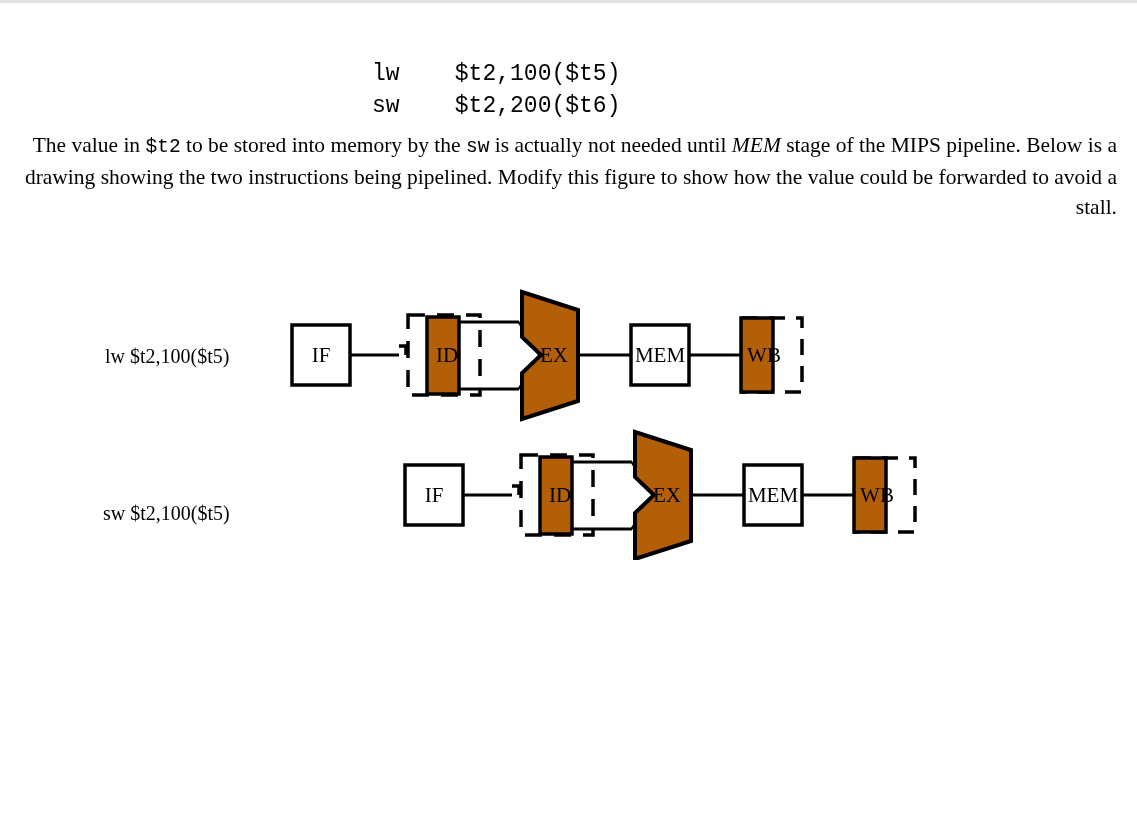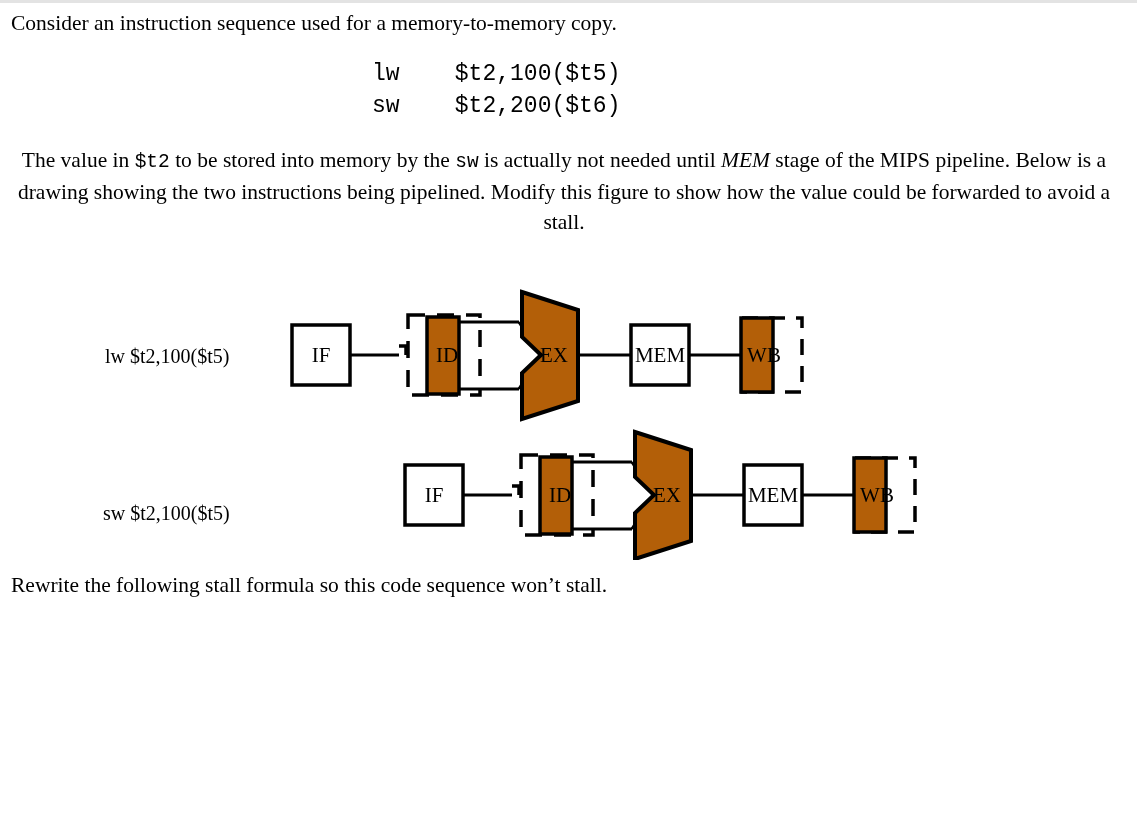--- a/index.html
+++ b/index.html
@@ -38,23 +38,23 @@
     line-height: 30px;
     color: #000;
   }
   #intro-line {
     left: 11px;
     top: 8px;
     width: 1110px;
   }
   #body-para {
     left: 11px;
-    top: 145px;
+    top: 130px;
     width: 1106px;
-    text-align: center;
+    text-align: right;
   }
   #rewrite-line {
     left: 11px;
     top: 570px;
     width: 1110px;
   }
   .mono-inline {
     font-family: "Liberation Mono", monospace;
     font-size: 19.5px;
   }
@@ -100,21 +100,20 @@
   #label-row1 { left: 105px; top: 75px; }
   #label-row2 { left: 103px; top: 232px; }
 </style>
 </head>
 <body>
 
 <div id="page">
 
   <div class="top-strip"></div>
 
-  <div class="prose" id="intro-line">Consider an instruction sequence used for a memory-to-memory copy.</div>
 
   <div class="code-block" id="instr-code">lw    $t2,100($t5)
 sw    $t2,200($t6)</div>
 
   <div class="prose" id="body-para"><span>The value in </span><span class="mono-inline">$t2</span><span> to be stored into memory by the </span><span class="mono-inline">sw</span><span> is actually not needed until </span><span class="ital">MEM</span><span> stage of the MIPS pipeline. Below is a drawing showing the two instructions being pipelined. Modify this figure to show how the value could be forwarded to avoid a stall.</span></div>
 
   <div id="figure">
 
     <div class="row-label" id="label-row1">lw  $t2,100($t5)</div>
     <div class="row-label" id="label-row2">sw  $t2,100($t5)</div>
@@ -183,16 +182,15 @@
         <line x1="689" y1="85" x2="741" y2="85" stroke="#000000" stroke-width="3"></line>
 
         <rect x="742" y="48" width="60" height="74" fill="none" stroke="#000000" stroke-width="3.5" stroke-dasharray="16 11"></rect>
 
         <rect x="741" y="48" width="32" height="74" fill="#b35f08" stroke="#000000" stroke-width="3.5"></rect>
         <text x="764" y="92" text-anchor="middle" font-family="Liberation Serif, serif" font-size="21" fill="#000000">WB</text>
       </g>
     </svg>
   </div>
 
-  <div class="prose" id="rewrite-line">Rewrite the following stall formula so this code sequence won’t stall.</div>
 
 
 </div>
 
 </body></html>

